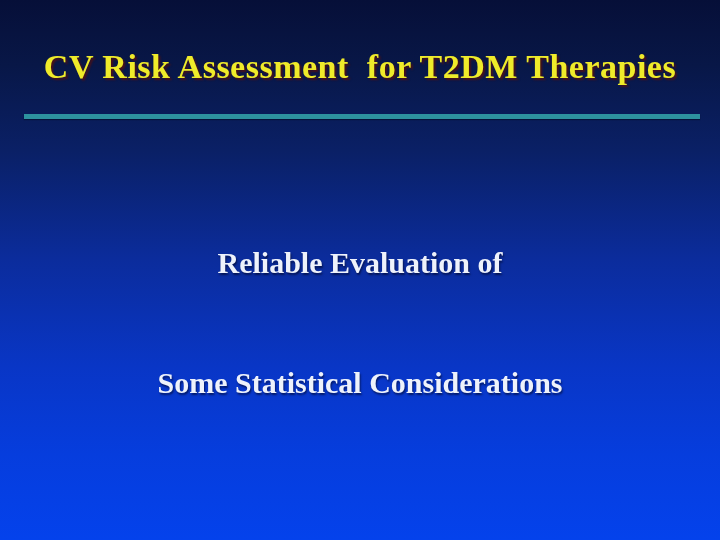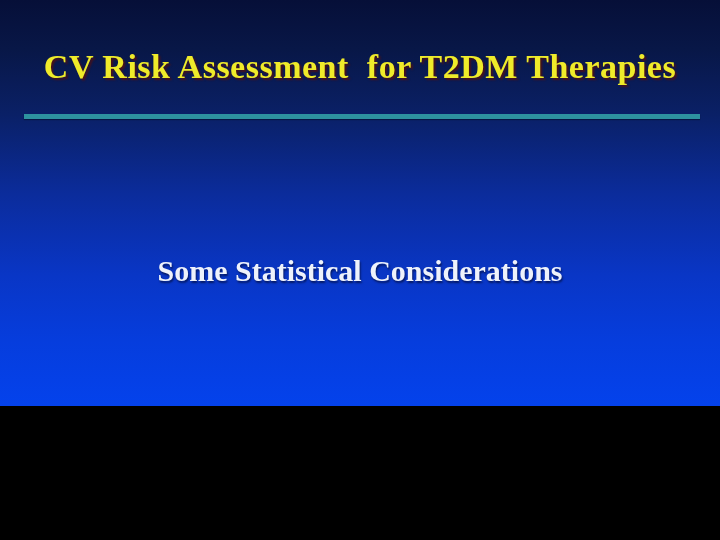--- a/index.html
+++ b/index.html
@@ -3,21 +3,21 @@
 <meta charset="utf-8">
 <style>
   html, body {
     margin: 0;
     padding: 0;
     background: #000;
   }
   .slide {
     position: relative;
     width: 720px;
-    height: 406px;
+    height: 540px;
     overflow: hidden;
     background: linear-gradient(180deg,
       #060f38 0%,
       #081747 12%,
       #0a2066 28%,
       #0b2c9c 48%,
       #0936c6 68%,
       #063ddd 84%,
       #0442ec 100%);
     font-family: "Liberation Serif", "DejaVu Serif", serif;
@@ -44,30 +44,31 @@
     margin-top: 44px;
     text-align: center;
     color: #eef2fb;
     font-size: 30px;
     font-weight: bold;
     line-height: 40px;
     white-space: pre-wrap;
     text-shadow: 1px 2px 2px rgba(0, 2, 20, 0.55);
   }
   .subtitle-second {
-    margin-top: 8px;
+    margin-top: 0;
   }
 </style>
 </head>
 <body>
 
 <div class="slide">
 
   <h1 class="slide-title">CV Risk Assessment  for T2DM Therapies</h1>
 
   <div class="divider"></div>
 
   <div class="subtitle">
+    <div>Reliable Evaluation of</div>
   </div>
 
   <div class="subtitle subtitle-second">Some Statistical Considerations</div>
 
 </div>
 
 </body></html>

